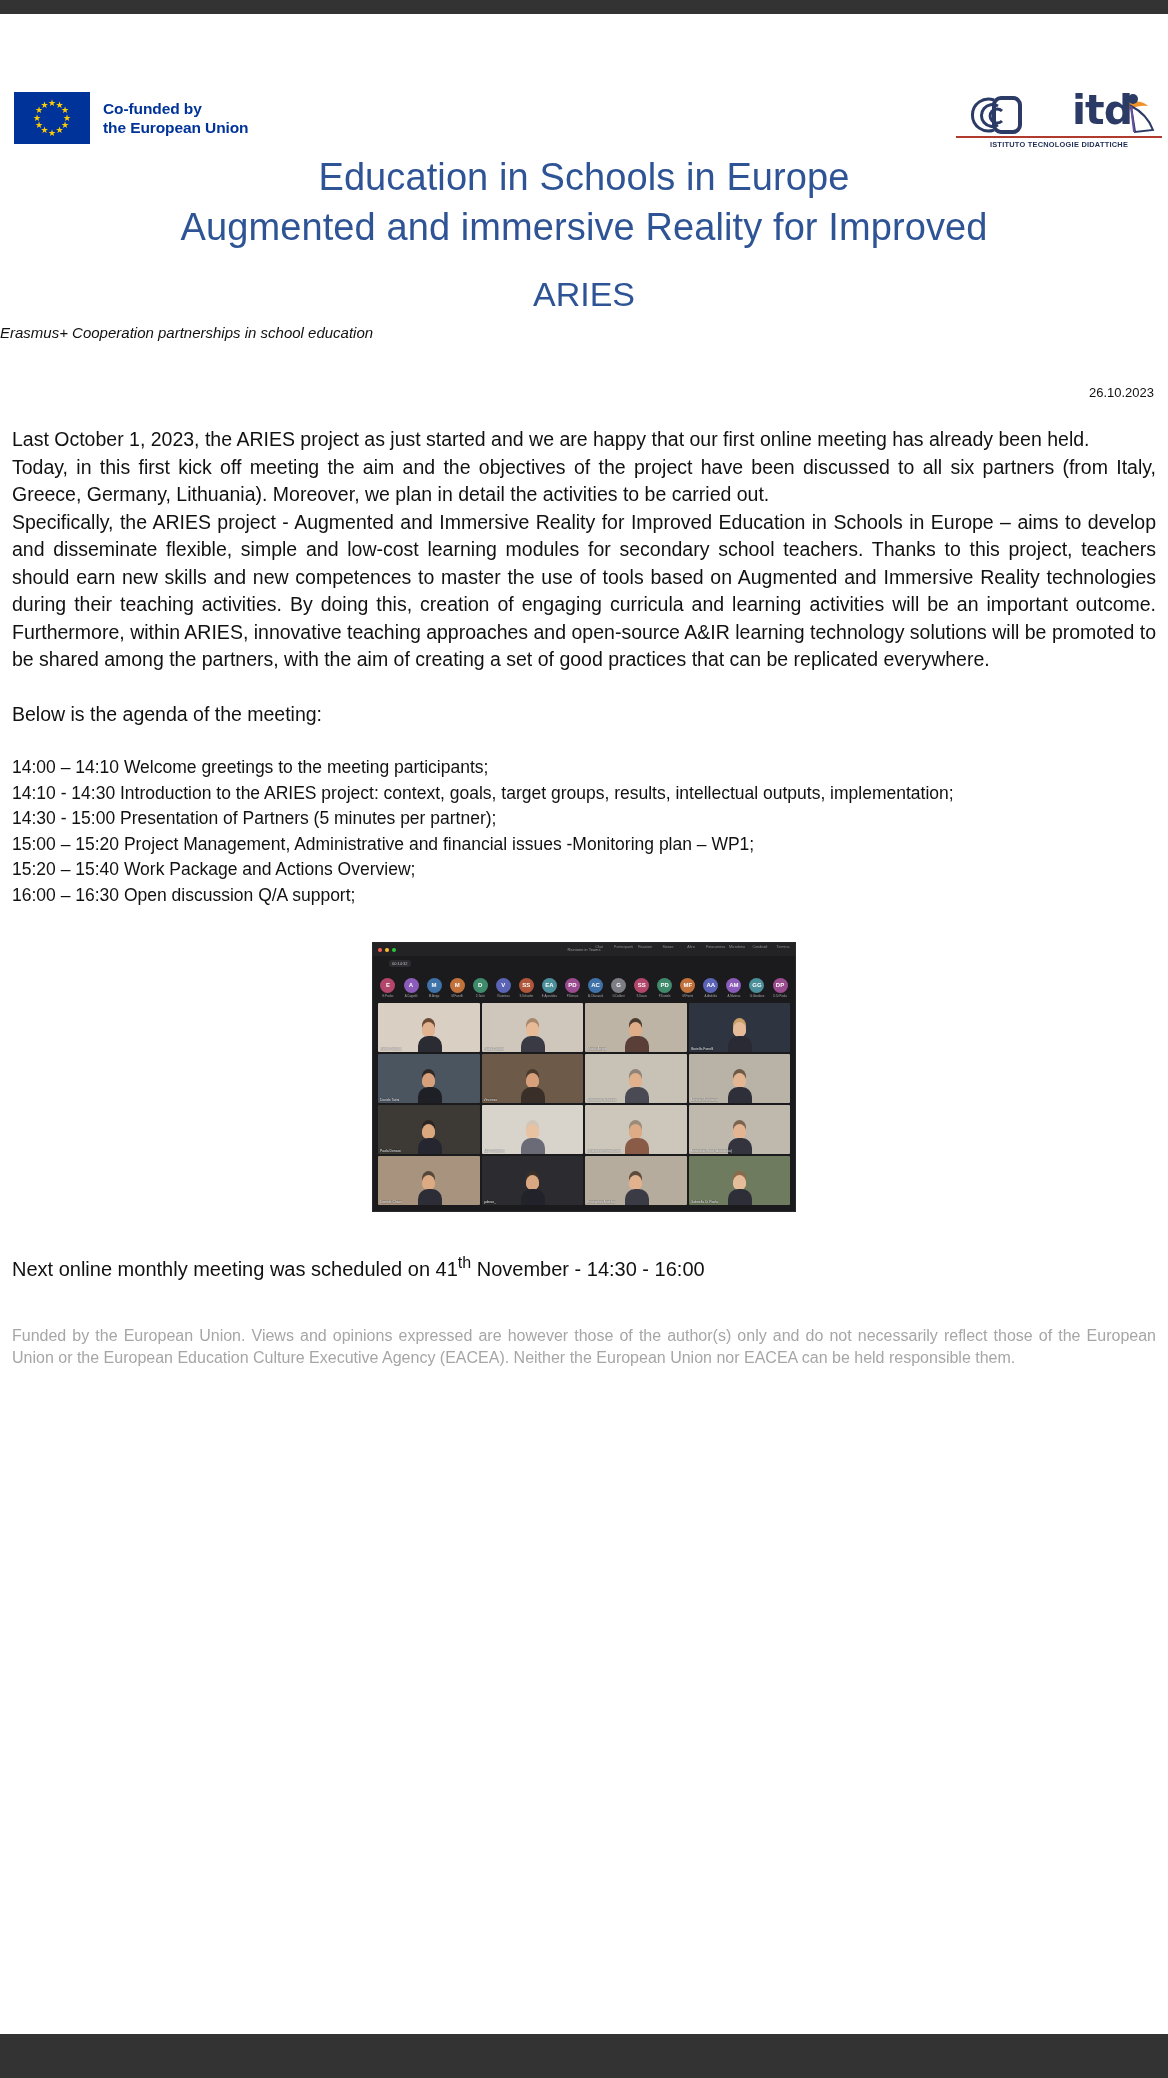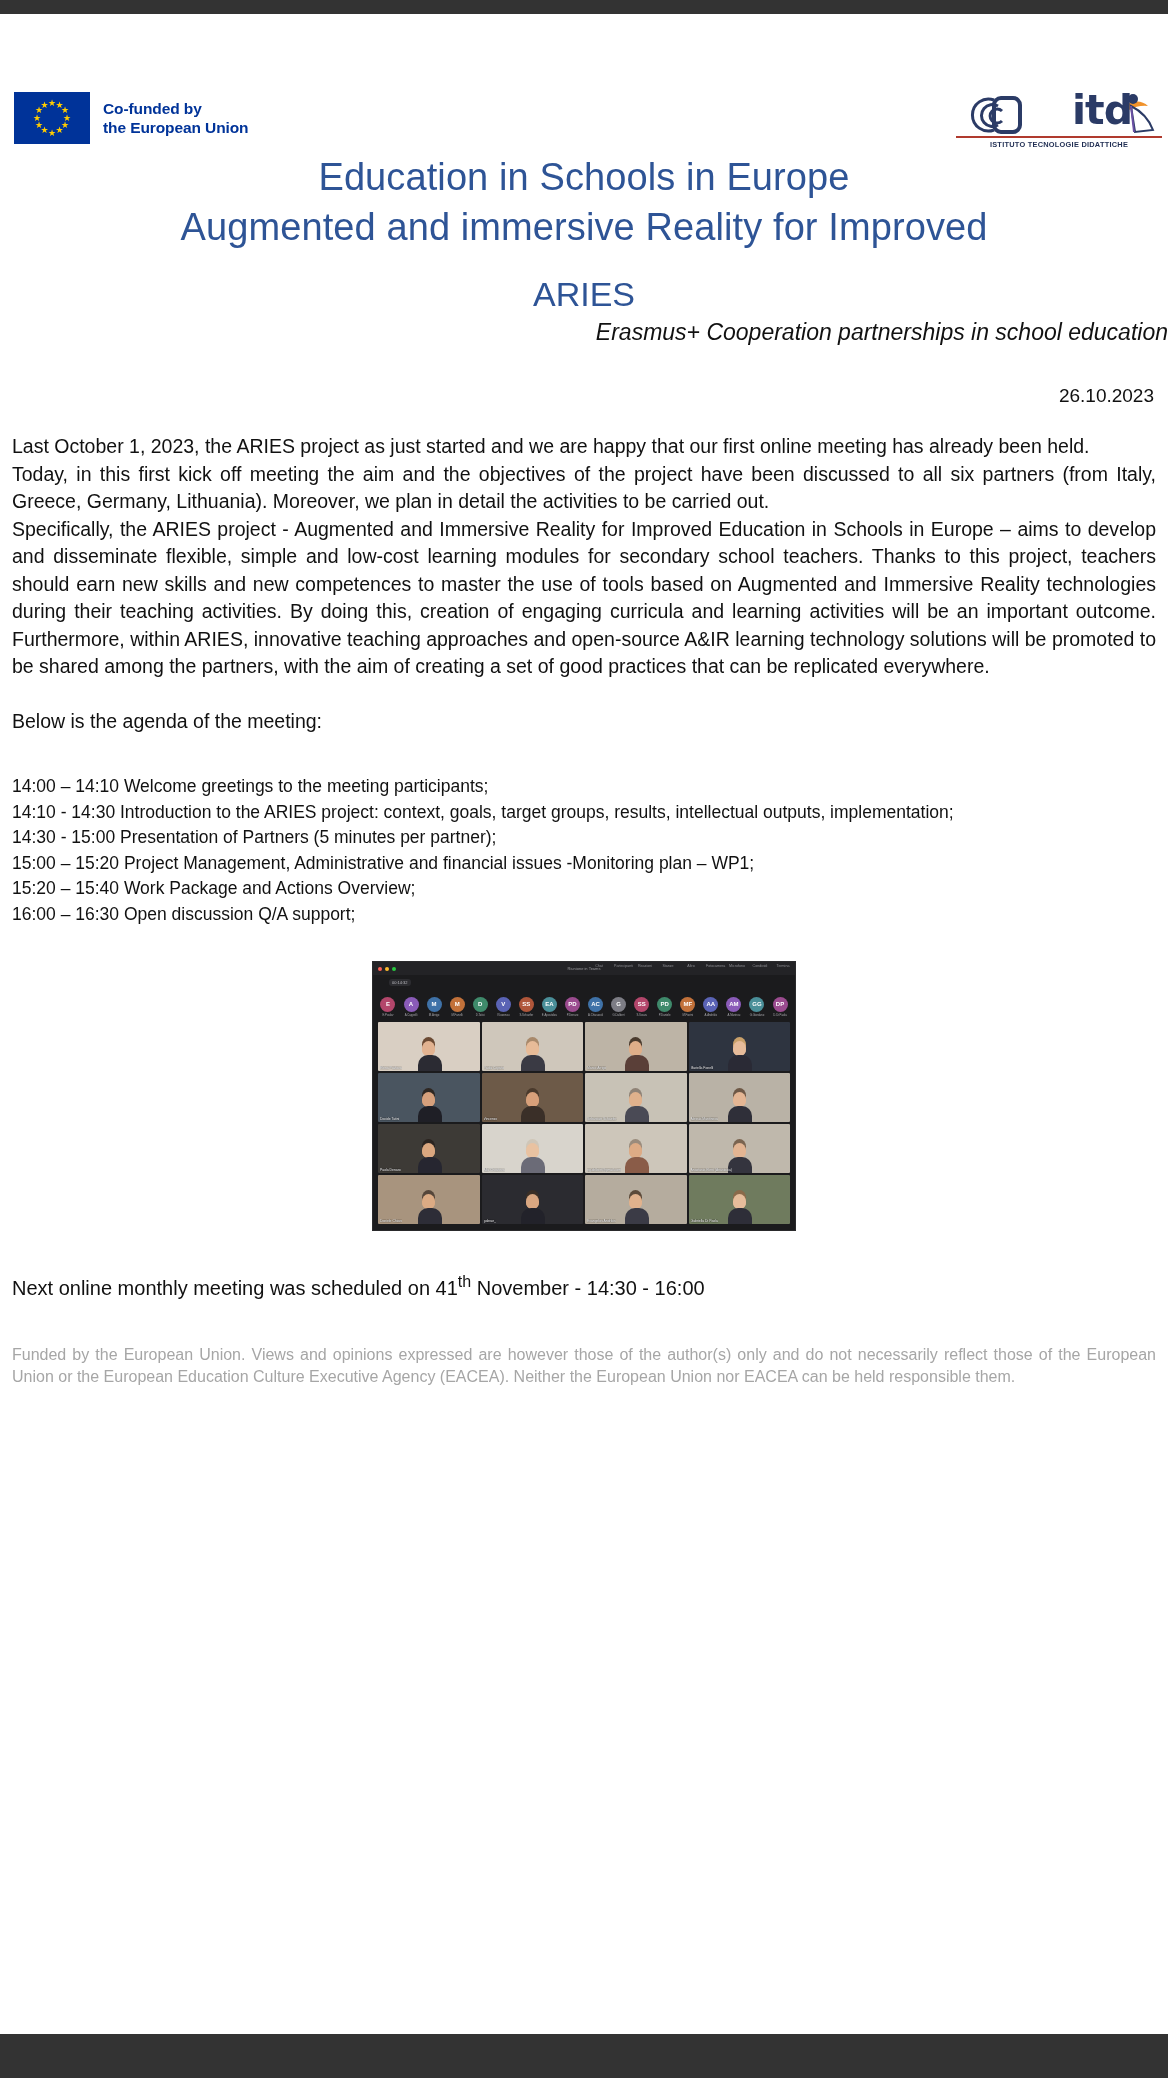--- a/index.html
+++ b/index.html
@@ -102,48 +102,48 @@
     letter-spacing: 0.1px;
   }
   .acronym {
     margin: 22px auto 0 auto;
     text-align: center;
     color: #2e5496;
     font-size: 34px;
     line-height: 40px;
   }
   .sub-italic {
-    text-align: right;
+    text-align: left;
     font-style: italic;
-    font-size: 23px;
+    font-size: 15px;
     line-height: 25px;
     color: #111;
     margin-top: 6px;
   }
   .date-line {
     text-align: right;
-    font-size: 19px;
+    font-size: 13px;
     color: #111;
     margin: 40px 14px 0 16px;
     padding-left: 13px;
   }
 
   
   .body-wrap { padding: 0 12px; margin-top: 26px; }
   .para {
     font-size: 19.5px;
     line-height: 27.5px;
     color: #111;
     text-align: justify;
     margin: 0;
   }
   .para.plain { text-align: left; }
   .spacer-line { height: 27px; }
 
-  .agenda { margin-top: 12px; }
+  .agenda { margin-top: 0px; }
   .agenda-item {
     font-size: 17.5px;
     line-height: 25.5px;
     color: #111;
     white-space: nowrap;
   }
 
   
   .shot-wrap {
     margin: 34px auto 0 auto;

